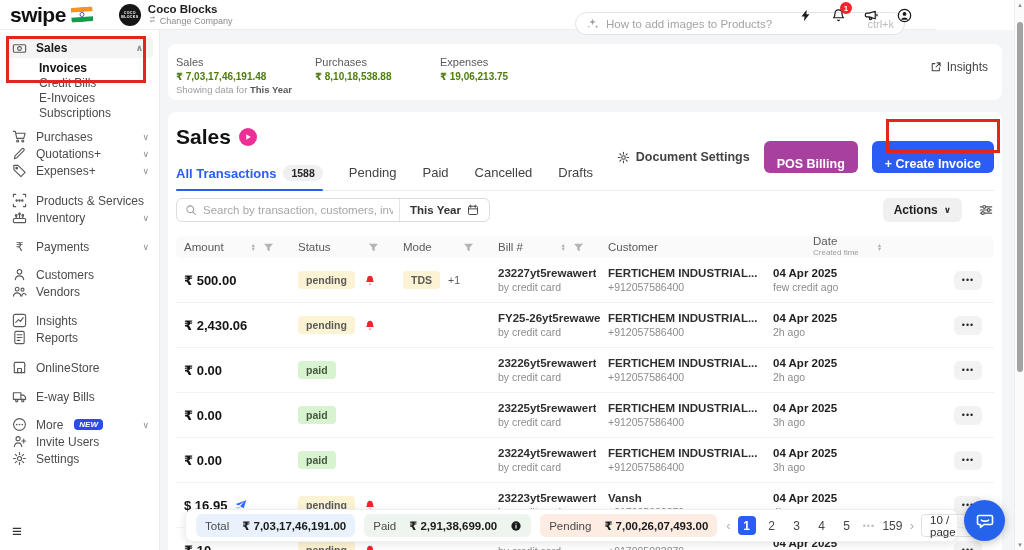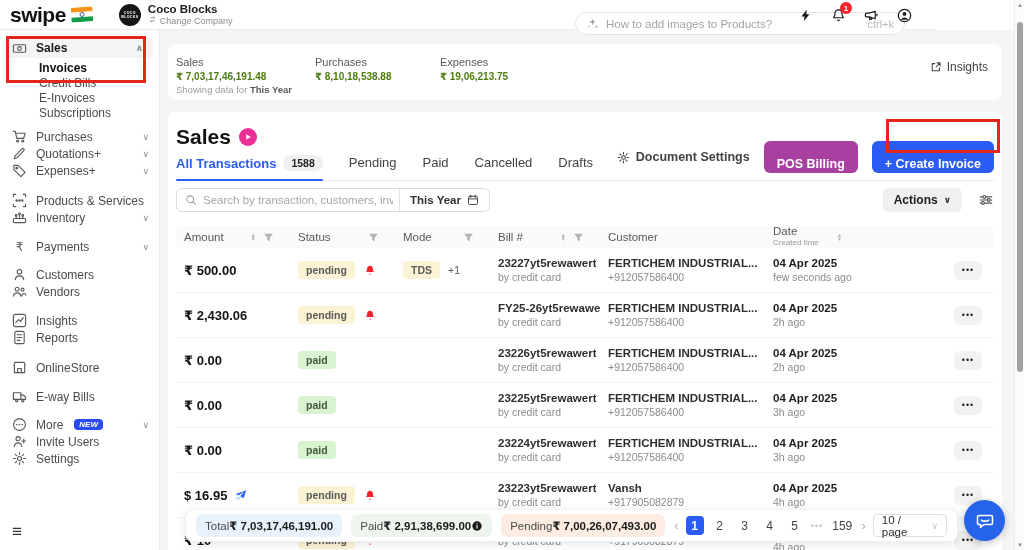--- a/index.html
+++ b/index.html
@@ -55,21 +55,21 @@
   .sales-card { position:absolute; left:8px; right:12px; top:82px; bottom:-20px; background:#fff; border-radius:8px; padding:0 8px; }
   .title-row { margin-top:10px; height:30px; display:flex; align-items:center; }
   .page-title { font-size:21px; font-weight:bold; color:#111; }
   .play-btn { width:18px; height:18px; border-radius:50%; background:#eb2f96; margin-left:8px; display:flex; align-items:center; justify-content:center; cursor:pointer; }
   .title-actions { margin-left:auto; display:flex; align-items:center; gap:14px;margin-top:40px; }
   .doc-settings { display:flex; align-items:center; gap:6px; font-size:12.5px; font-weight:bold; color:#434343; cursor:pointer; }
   .btn { height:26px; border:none; border-radius:6px; font-size:12.5px; font-weight:bold; color:#fff; padding:16px 13px; cursor:pointer; font-family:inherit; }
   .btn-pos { background:#a8409f; }
   .btn-create { background:#2b5cf6; }
 
-  .tabs { height:26px; display:flex; align-items:flex-start; gap:26px; border-bottom:1px solid #ececec; margin-top:3px; }
+  .tabs { height:26px; display:flex; align-items:flex-start; gap:26px; border-bottom:1px solid #ececec; margin-top:13px; }
   .tab { position:relative; font-size:13px; color:#434343; cursor:pointer; padding-bottom:9px; display:flex; align-items:center; gap:7px; }
   .tab.active { color:#2b5cf6; font-weight:bold; }
   .tab.active::after { content:""; position:absolute; left:0; right:0; bottom:-1px; height:2px; background:#2b5cf6; border-radius:2px; }
   .tab-count { background:#f0f0f0; color:#262626; font-size:10.5px; font-weight:bold; border-radius:9px; padding:2px 8px; }
 
   .toolbar { margin-top:7px; height:24px; display:flex; align-items:center; }
   .search-group { width:314px; height:24px; border:1px solid #dcdcdc; border-radius:6px; display:flex; align-items:center; background:#fff; }
   .search-group input { border:none; outline:none; flex:1; font-size:11.5px; padding:0 6px; color:#555; background:transparent; font-family:inherit; min-width:0; }
   .search-group input::placeholder { color:#a6a6a6; }
   .sg-left { display:flex; align-items:center; flex:1; padding-left:8px; color:#8c8c8c; min-width:0; }
@@ -77,21 +77,21 @@
                font-size:11.5px; font-weight:bold; color:#333; cursor:pointer; white-space:nowrap; }
   .toolbar-right { margin-left:auto; display:flex; align-items:center; gap:16px; }
   .btn-actions { background:#f0f0f0; color:#1d1d1d; height:24px; border-radius:6px; font-size:12px; font-weight:bold;
                  border:none; padding:0 11px; display:flex; align-items:center; gap:6px; cursor:pointer; font-family:inherit; }
   .btn-actions .chev { font-size:9px; color:#333; }
 
   
   .tgrid { display:grid; grid-template-columns:114px 105px 95px 110px 165px 155px 1fr; align-items:center; }
   .thead { margin-top:14px; height:22px; background:#fafafa; border-radius:6px; }
   .th { display:flex; align-items:center; font-size:11.5px; color:#595959; padding-left:8px; padding-right:16px; }
-  .th .hlabels { line-height:11px; }
+  .th .hlabels { line-height:11px;margin-left:40px; }
   .th .sub-h { font-size:8px; color:#9c9c9c; display:block; }
   .sort { display:inline-flex; flex-direction:column; font-size:5.5px; line-height:4.5px; color:#b4b4b4; margin-left:auto; cursor:pointer; }
   .funnel { margin-left:7px; color:#b4b4b4; cursor:pointer; display:flex; }
   .sort + .funnel { margin-left:7px; }
   .funnel.only { margin-left:auto; }
   .trow { height:45px; border-bottom:1px solid #f2f2f2; }
   .cell { padding-left:8px; display:flex; align-items:center; min-width:0; }
   .amt { font-size:13px; font-weight:bold; color:#141414; display:flex; align-items:center; gap:7px; }
   .badge { font-size:10.5px; font-weight:bold; border-radius:4px; padding:3px 8px; }
   .badge-yellow { background:#fcf3d4; color:#5a5a5a; }
@@ -101,21 +101,21 @@
   .two-line { display:flex; flex-direction:column; gap:2px; min-width:0; }
   .l1 { font-size:11.5px; font-weight:bold; color:#2e2e2e; white-space:nowrap; overflow:hidden; }
   .l2 { font-size:10.5px; color:#8c8c8c; white-space:nowrap; }
   .date1 { font-size:11.5px; font-weight:bold; color:#1f1f1f; }
   .ellipsis-btn { margin-left:auto; margin-right:12px; background:#f2f2f2; border:none; border-radius:6px; width:28px; height:19px;
                   font-size:9px; letter-spacing:1px; color:#262626; cursor:pointer; display:flex; align-items:center; justify-content:center; font-family:inherit; }
 
   
   .summary-bar { position:absolute; left:185px; top:509px; width:773px; height:33px; background:#fff; border:1px solid #f0f0f0;
                  border-radius:8px; box-shadow:0 2px 10px rgba(0,0,0,.10); z-index:20; display:flex; align-items:center; padding:0 10px; gap:9px; }
-  .chip { height:23px; border-radius:6px; display:flex; align-items:center; gap:0; padding:0 9px; font-size:11.5px; color:#4b4b4b; white-space:nowrap; }
+  .chip { height:23px; border-radius:6px; display:flex; align-items:center; gap:13px; padding:0 9px; font-size:11.5px; color:#4b4b4b; white-space:nowrap; }
   .chip b { color:#1a1a1a; }
   .chip-blue { background:#e9f2fc; }
   .chip-green { background:#eef4ee; }
   .chip-orange { background:#fcece1; }
   .chip .info-ico { display:flex; }
   .pagination { margin-left:auto; display:flex; align-items:center; gap:7px; font-size:12px; color:#434343; }
   .pg { min-width:18px; height:19px; display:flex; align-items:center; justify-content:center; border-radius:4px; cursor:pointer; padding:0 3px; }
   .pg.active { background:#2b5cf6; color:#fff; font-weight:bold; }
   .pg-arrow { color:#b0b0b0; font-size:13px; cursor:pointer; }
   .pg-dots { color:#c0c0c0; font-size:9px; letter-spacing:1px; }
@@ -568,21 +568,21 @@
             </div>
             <div class="cell">
               <span class="two-line">
                 <span class="l1">FERTICHEM INDUSTRIAL...</span>
                 <span class="l2">+912057586400</span>
               </span>
             </div>
             <div class="cell">
               <span class="two-line">
                 <span class="date1">04 Apr 2025</span>
-                <span class="l2">few seconds ago</span>
+                <span class="l2">few credit ago</span>
               </span>
             </div>
             <div class="cell">
               <button class="ellipsis-btn">•••</button>
             </div>
           </div>
           <div class="trow tgrid">
             <div class="cell">
               <span class="amt">₹ 2,430.06</span>
             </div>

